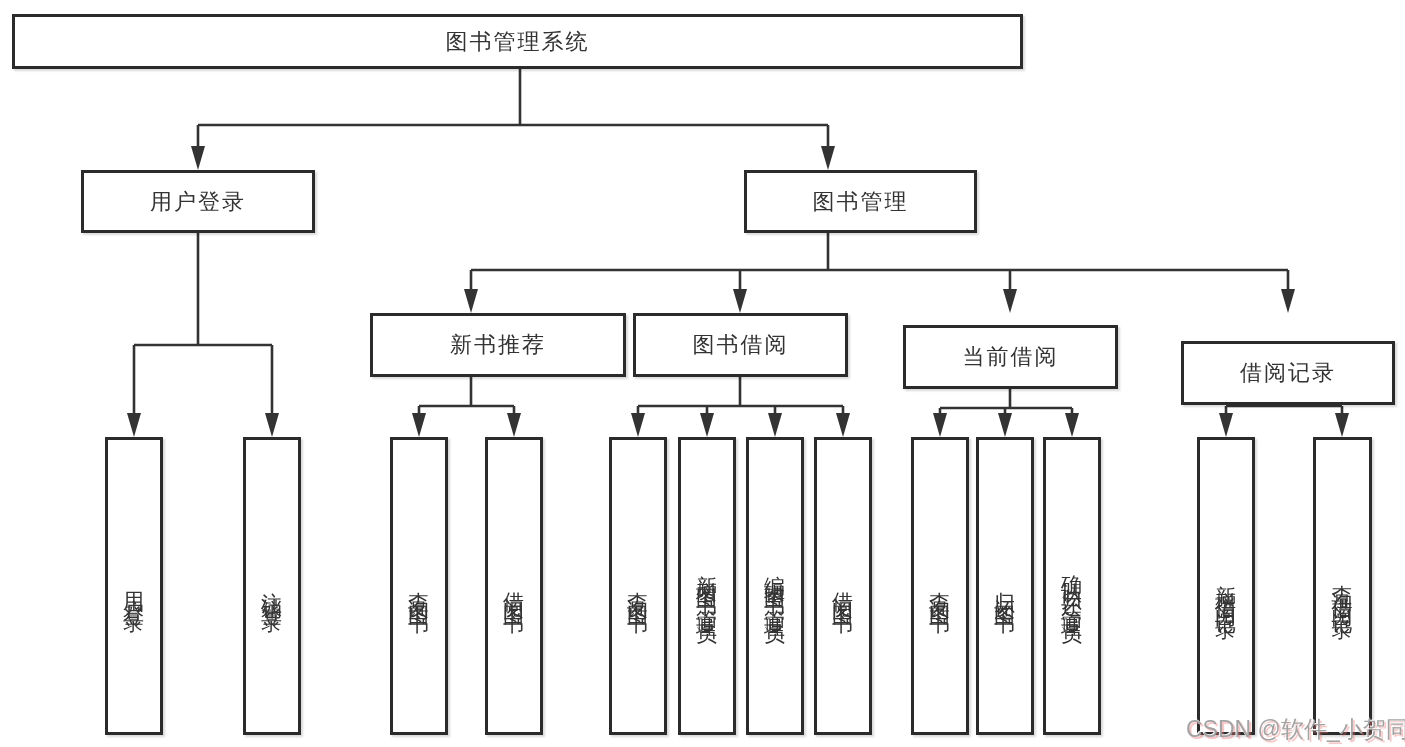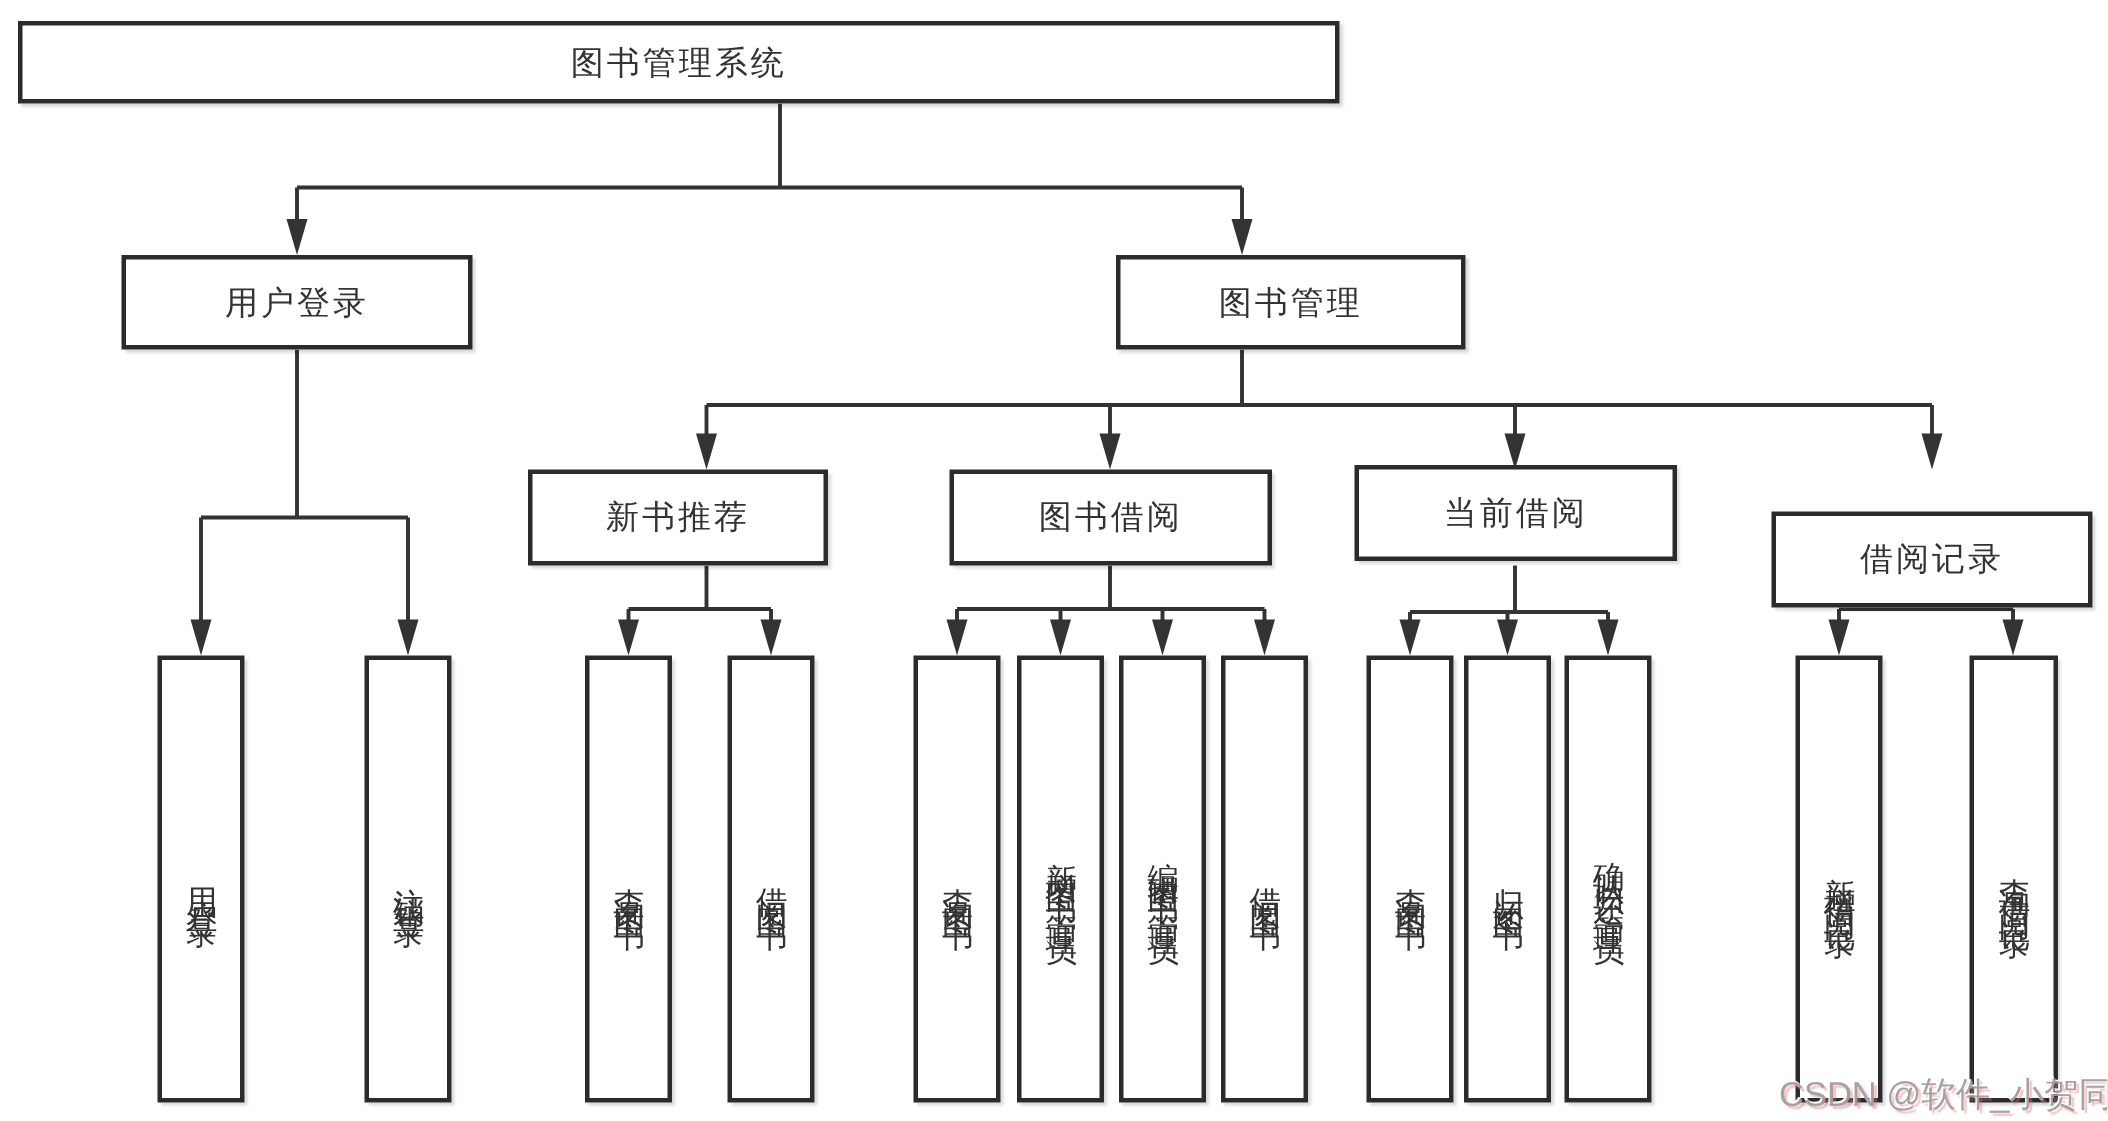--- a/index.html
+++ b/index.html
@@ -103,28 +103,28 @@
 
       <polygon points="933,413 947,413 940,437"></polygon>
       <polygon points="998,413 1012,413 1005,437"></polygon>
       <polygon points="1065,413 1079,413 1072,437"></polygon>
 
       <polygon points="1219,413 1233,413 1226,437"></polygon>
       <polygon points="1335,413 1349,413 1342,437"></polygon>
     </g>
   </svg>
 
-  <div class="node h-box" style="left:12px; top:14px; width:881px; height:55px;">图书管理系统</div>
+  <div class="node h-box" style="left:12px; top:14px; width:1011px; height:55px;">图书管理系统</div>
 
   <div class="node h-box" style="left:81px; top:170px; width:234px; height:63px;">用户登录</div>
   <div class="node h-box" style="left:712px; top:170px; width:233px; height:63px;margin-left:32px;">图书管理</div>
 
-  <div class="node h-box" style="left:352px; top:313px; width:200px; height:64px;">新书推荐</div>
+  <div class="node h-box" style="left:370px; top:313px; width:256px; height:64px;">新书推荐</div>
   <div class="node h-box" style="left:633px; top:313px; width:215px; height:64px;">图书借阅</div>
-  <div class="node h-box" style="left:903px; top:310px; width:215px; height:64px;">当前借阅</div>
+  <div class="node h-box" style="left:903px; top:325px; width:215px; height:64px;">当前借阅</div>
   <div class="node h-box" style="left:1181px; top:313px; width:214px; height:64px;margin-top:28px;">借阅记录</div>
 
   <div class="node v-box" style="left:105px; top:437px; width:58px; height:298px;">用户登录</div>
   <div class="node v-box" style="left:243px; top:437px; width:58px; height:298px;">注销登录</div>
 
   <div class="node v-box" style="left:390px; top:437px; width:58px; height:298px;">查询图书</div>
   <div class="node v-box" style="left:485px; top:437px; width:58px; height:298px;">借阅图书</div>
 
   <div class="node v-box" style="left:609px; top:437px; width:58px; height:298px;">查询图书</div>
   <div class="node v-box" style="left:678px; top:437px; width:58px; height:298px;">新增图书（管理员）</div>

